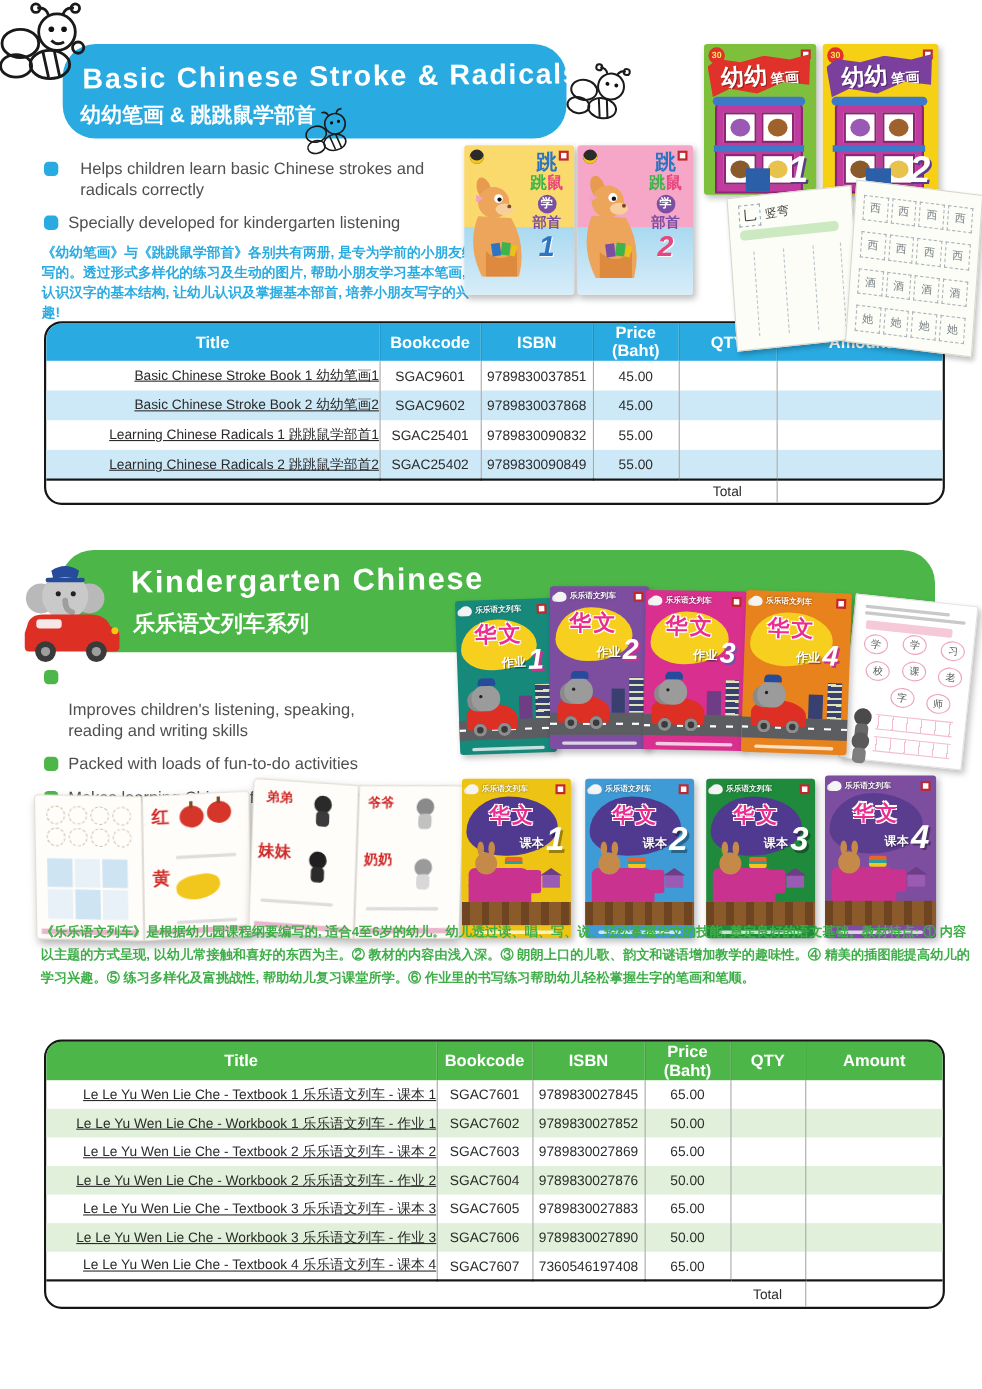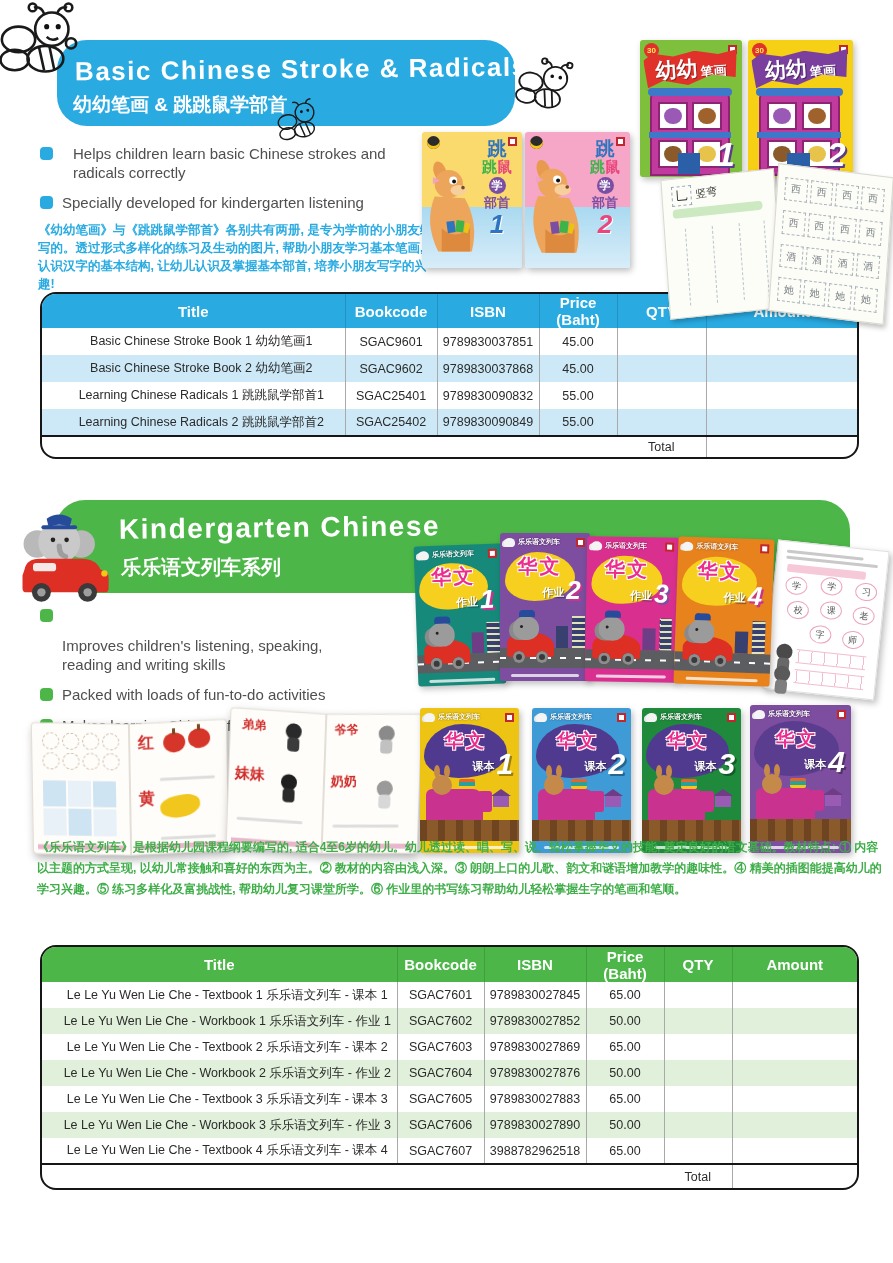--- a/index.html
+++ b/index.html
@@ -28,21 +28,21 @@
 
   
   .order-table{position:absolute;border:2px solid #161616;border-radius:16px;overflow:hidden;background:#fff;}
   .order-table table{border-collapse:collapse;table-layout:fixed;width:100%;}
   .order-table th{color:#fff;font-size:15px;font-weight:bold;text-align:center;padding:0;}
   .t-blue th{background:#29abe2;border-left:1px solid rgba(0,0,0,0.14);}
   .t-green th{background:#4cb748;border-left:1px solid rgba(0,0,0,0.14);}
   .order-table th:first-child{border-left:none;}
   .order-table td{font-size:12.5px;color:#2b2b2b;text-align:center;border-left:1px solid #a9a9a9;padding:0;}
   .order-table td:first-child{border-left:none;}
-  .order-table td.c-title{text-align:center;padding-left:16px;}
+  .order-table td.c-title{text-align:right;padding-left:16px;text-decoration:underline;}
   .t-blue tr.stripe td{background:#cde9f7;}
   .t-green tr.stripe td{background:#e0f0da;}
   .price-unit{font-size:15px;font-weight:bold;}
   tr.total-row td{border-top:2px solid #161616;border-left:none;font-size:12.5px;}
   tr.total-row td.amount-total{border-left:1px solid #a9a9a9;}
   .t1 thead tr{height:34px;} .t1 tbody tr{height:27px;} .t1 tr.total-row{height:21px;}
   .t2 thead tr{height:35px;} .t2 tbody tr{height:26px;} .t2 tr.total-row{height:24px;}
 
   
   .cover{position:absolute;border-radius:3px;box-shadow:2px 3px 6px rgba(0,0,0,0.25);overflow:hidden;}
@@ -778,21 +778,21 @@
           <td class="c-title">Le Le Yu Wen Lie Che - Workbook 3 乐乐语文列车 - 作业 3</td>
           <td>SGAC7606</td>
           <td>9789830027890</td>
           <td>50.00</td>
           <td></td>
           <td></td>
         </tr>
         <tr>
           <td class="c-title">Le Le Yu Wen Lie Che - Textbook 4 乐乐语文列车 - 课本 4</td>
           <td>SGAC7607</td>
-          <td>3988782962518</td>
+          <td>7360546197408</td>
           <td>65.00</td>
           <td></td>
           <td></td>
         </tr>
         <tr class="total-row">
           <td colspan="4"></td>
           <td>Total</td>
           <td class="amount-total"></td>
         </tr>
       </tbody>

